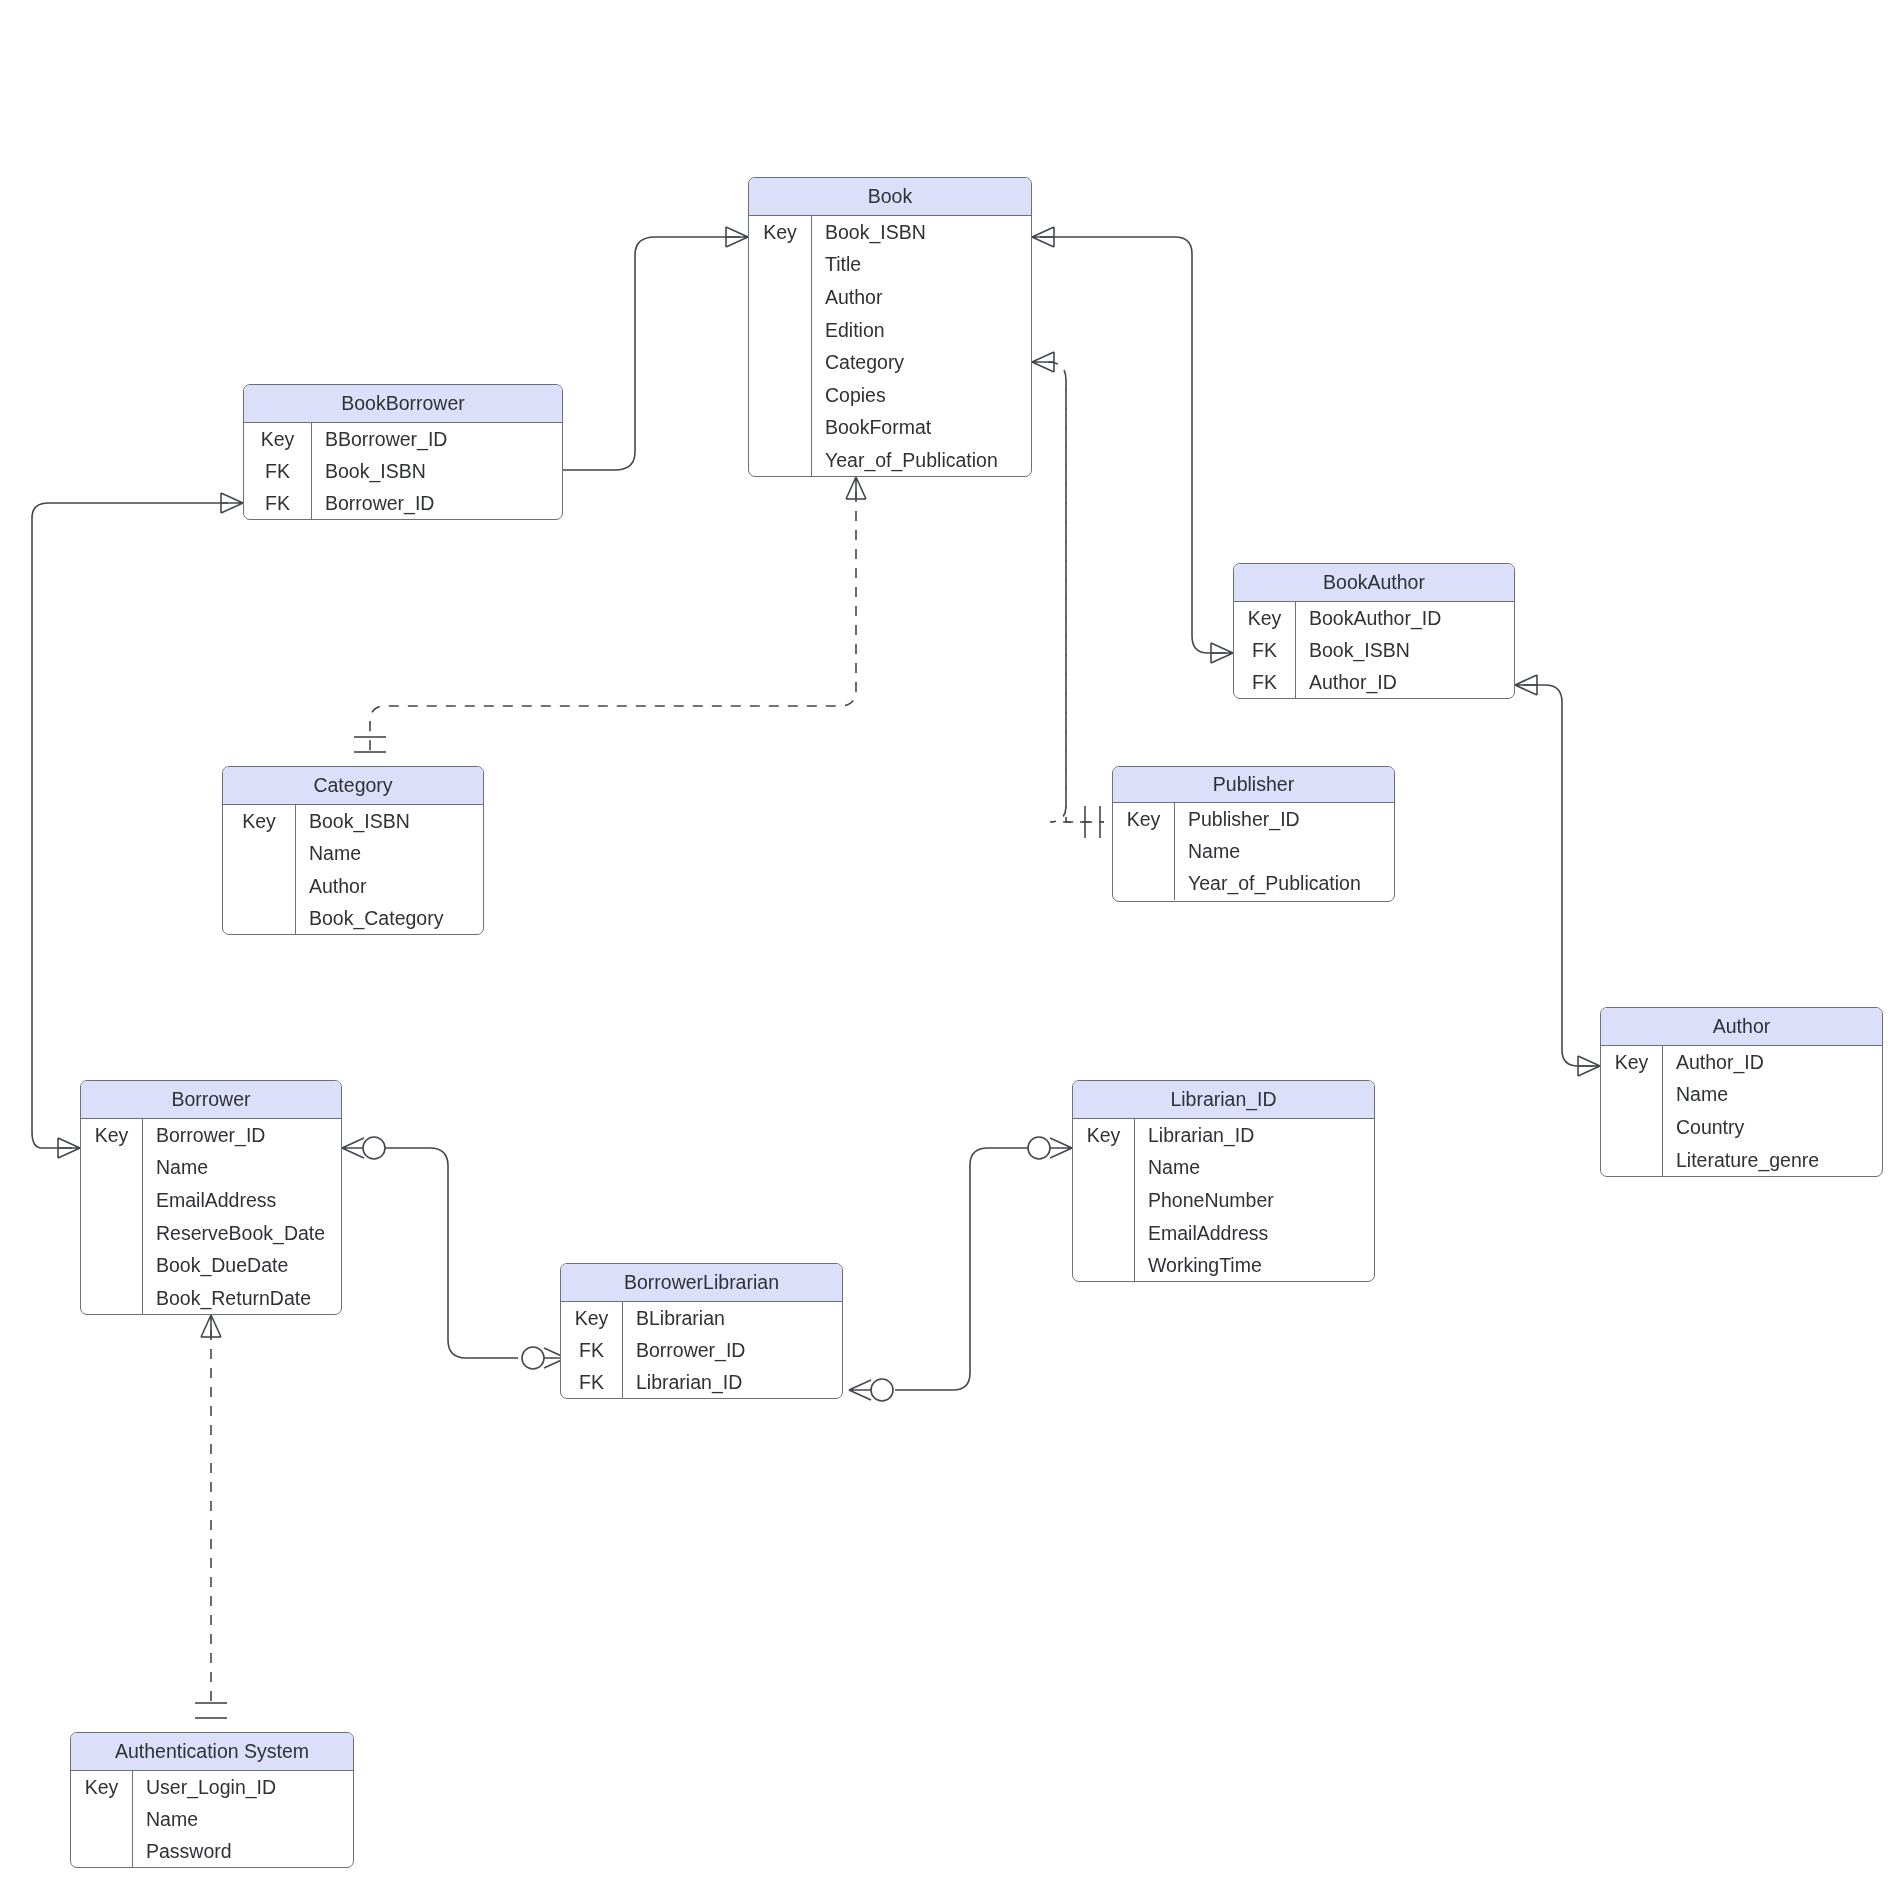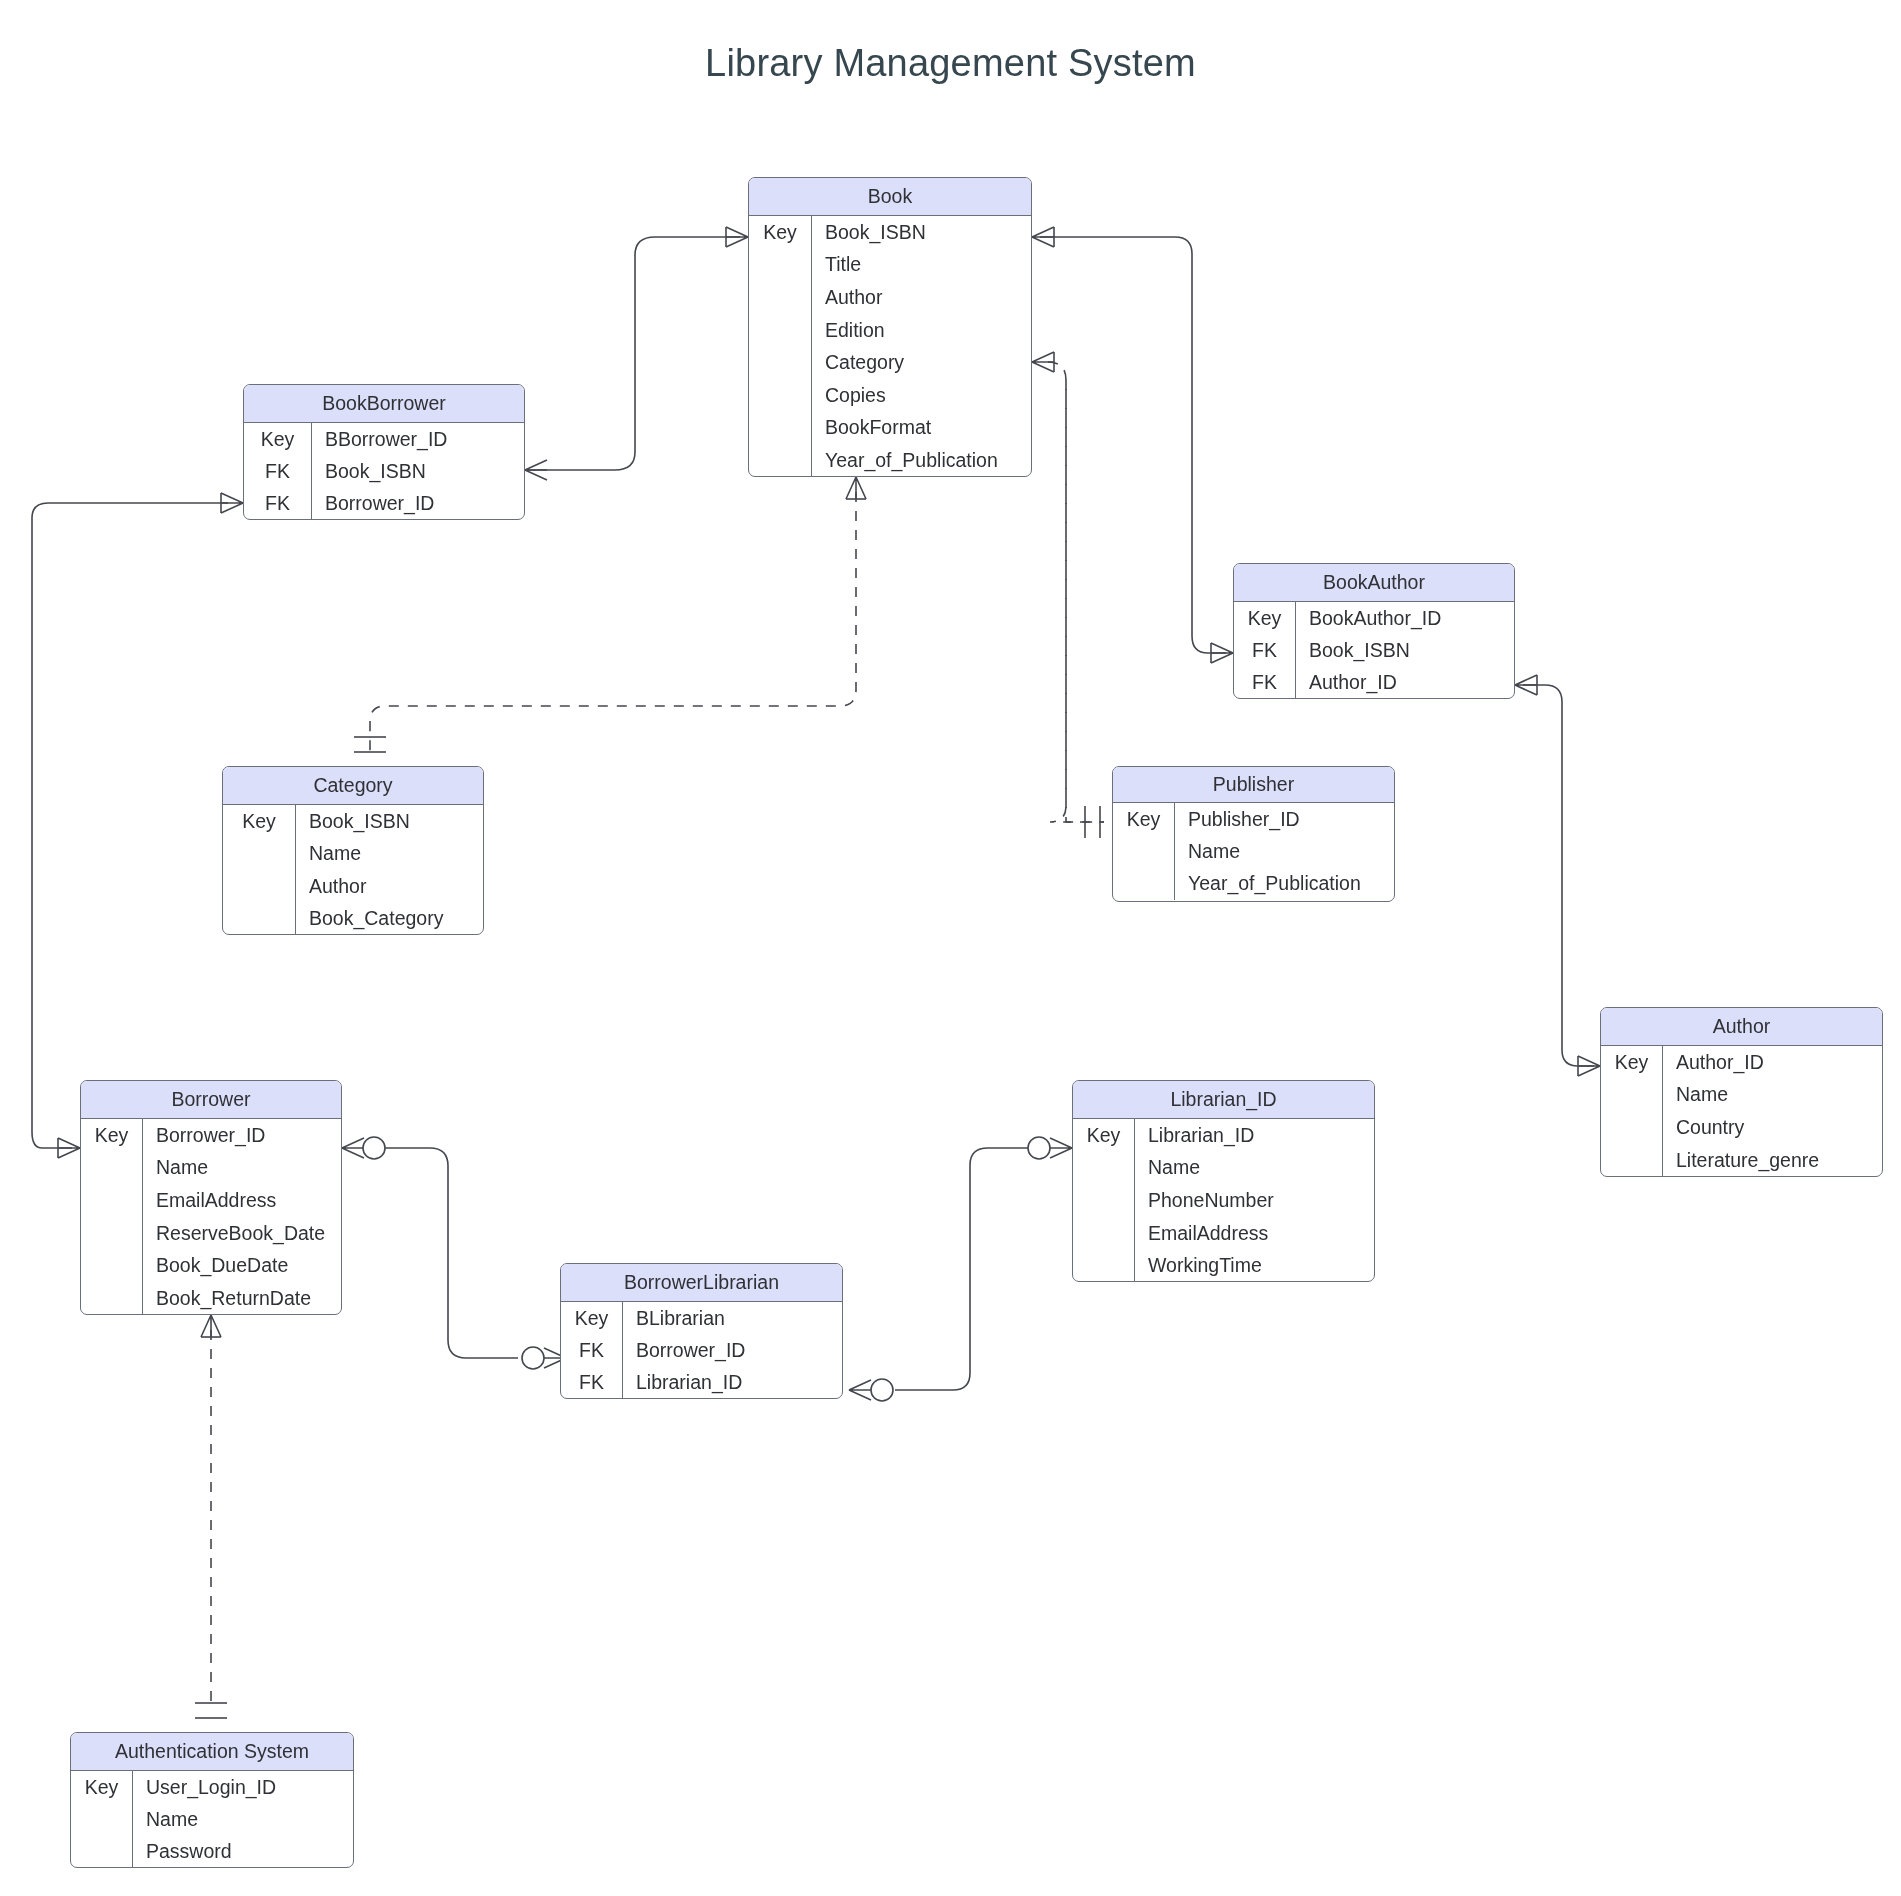--- a/index.html
+++ b/index.html
@@ -90,21 +90,20 @@
   .cell.attr-cell {
     justify-content: flex-start;
     padding-left: 13px;
   }
 </style>
 </head>
 <body>
 
 <div id="canvas">
 
-  <div id="diagram-title">Library Management System</div>
 
   <svg class="links" viewBox="0 0 1901 1896">
     <g fill="none" stroke="#45474f" stroke-width="1.6">
 
       <g>
         <path d="M 525 470 L 615 470 Q 635 470 635 452 L 635 255 Q 635 237 655 237 L 740 237"></path>
 
         <path d="M 748 237 L 726 227 M 748 237 L 726 247 M 748 237 L 726 237"></path>
         <path d="M 726 227 L 726 247"></path>
 
@@ -214,21 +213,21 @@
         <div class="cell attr-cell" style="height:32.6px;">Author</div>
         <div class="cell attr-cell" style="height:32.6px;">Edition</div>
         <div class="cell attr-cell" style="height:32.6px;">Category</div>
         <div class="cell attr-cell" style="height:32.6px;">Copies</div>
         <div class="cell attr-cell" style="height:32.6px;">BookFormat</div>
         <div class="cell attr-cell" style="height:32.6px;">Year_of_Publication</div>
       </div>
     </div>
   </div>
 
-  <div class="entity" style="left:243px; top:384px; width:282px; height:136px;">
+  <div class="entity" style="left:243px; top:384px; width:320px; height:136px;">
     <div class="entity-header" style="height:38px;">BookBorrower</div>
     <div class="entity-body" style="height:97px;">
       <div class="col-key" style="width:68px;">
         <div class="cell key-cell" style="height:32.6px;">Key</div>
         <div class="cell key-cell" style="height:32.6px;">FK</div>
         <div class="cell key-cell" style="height:32.6px;">FK</div>
       </div>
       <div class="col-attr">
         <div class="cell attr-cell" style="height:32.6px;text-align:center;">BBorrower_ID</div>
         <div class="cell attr-cell" style="height:32.6px;">Book_ISBN</div>

